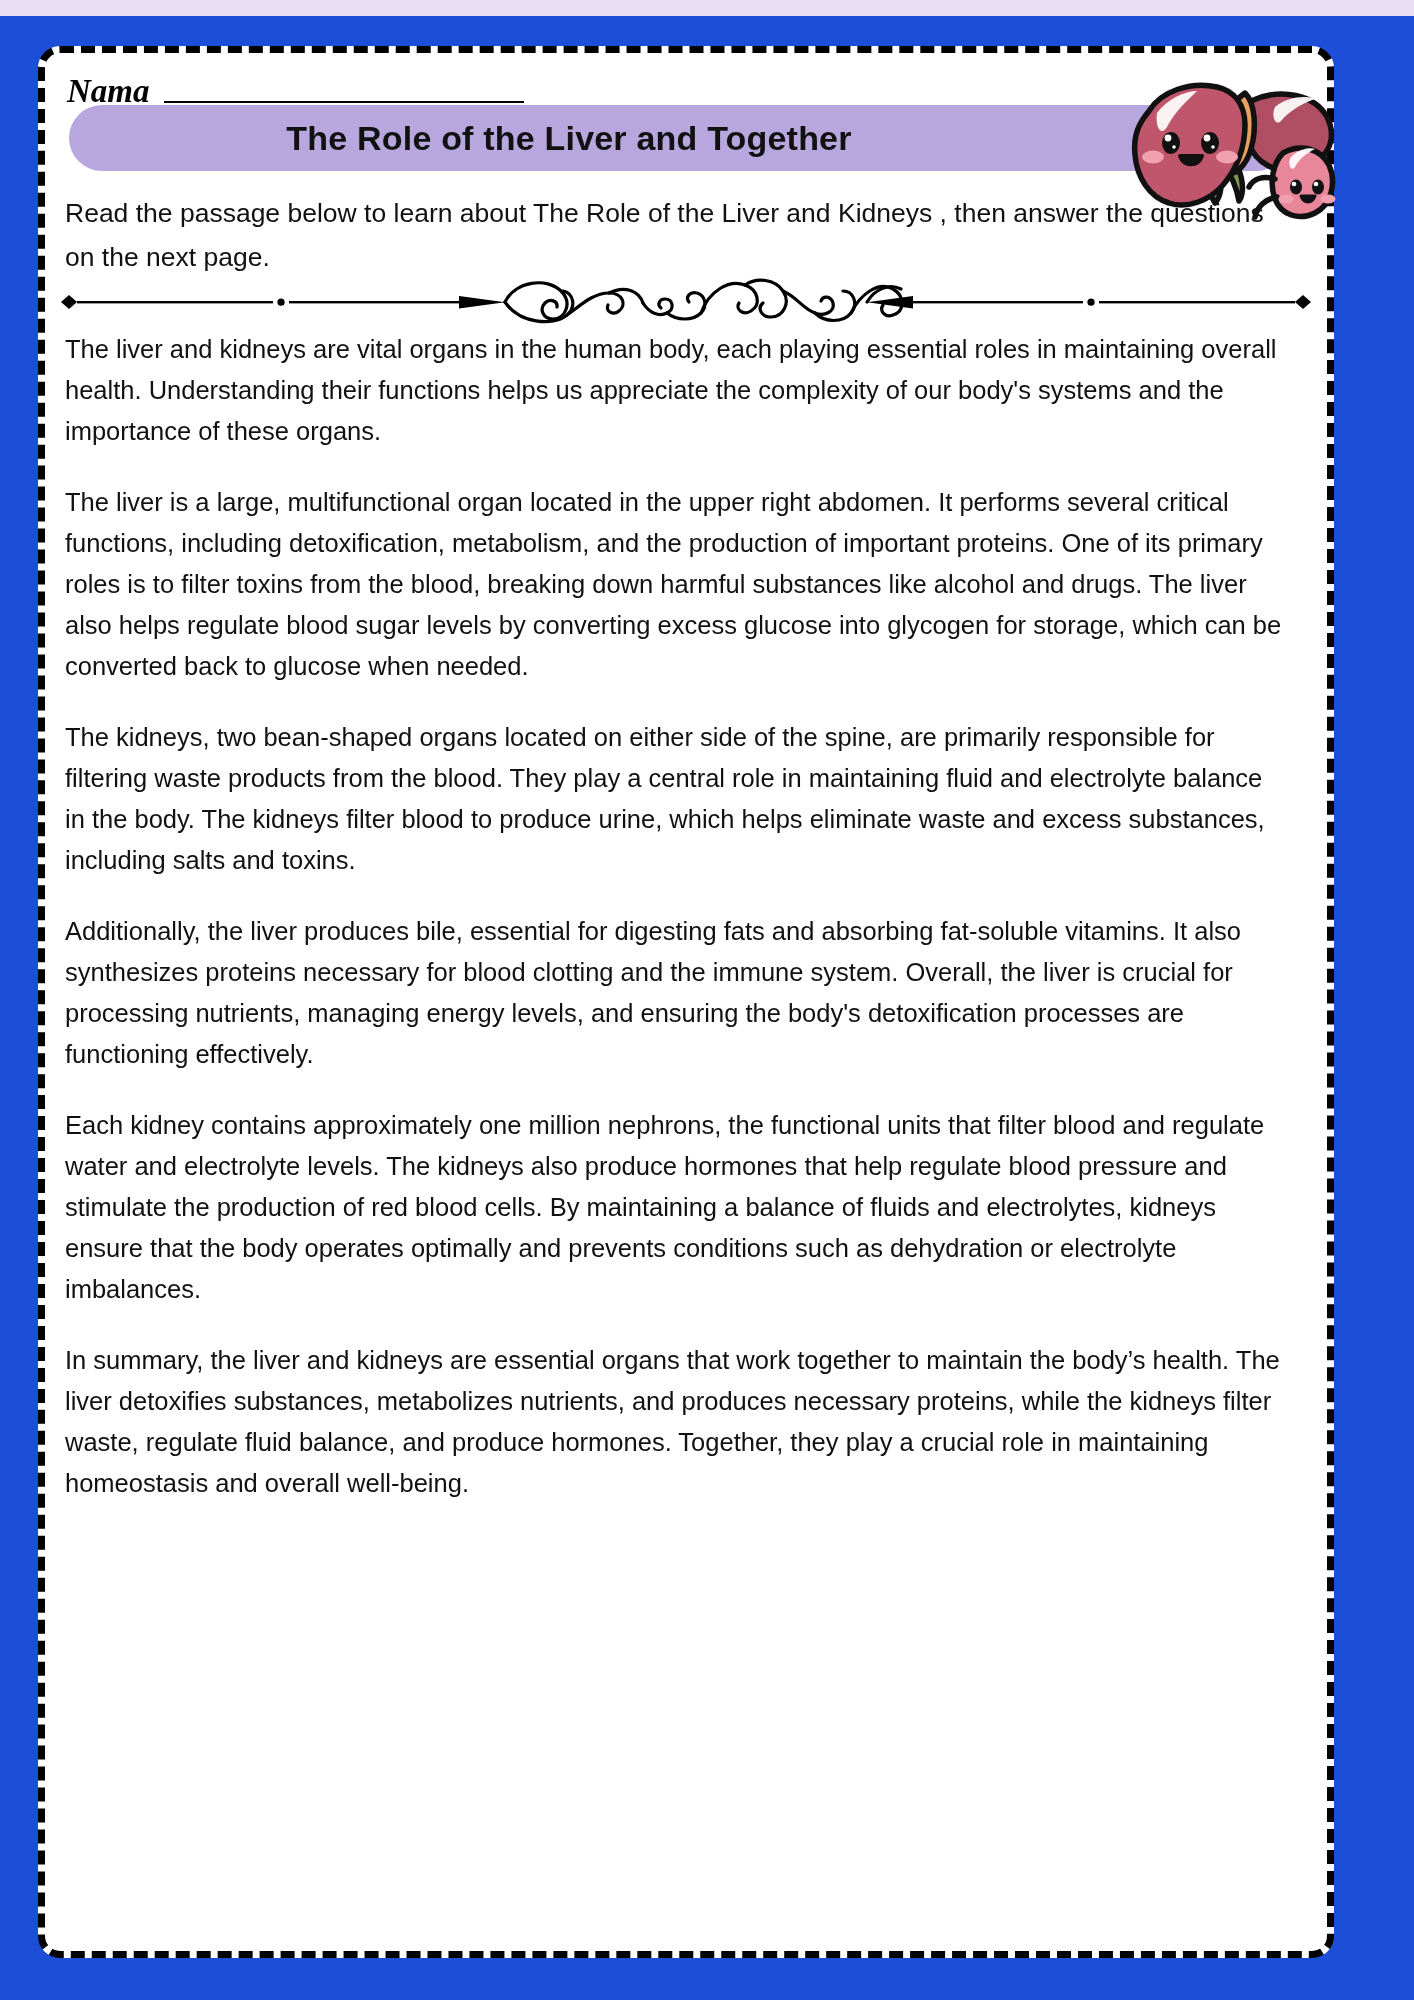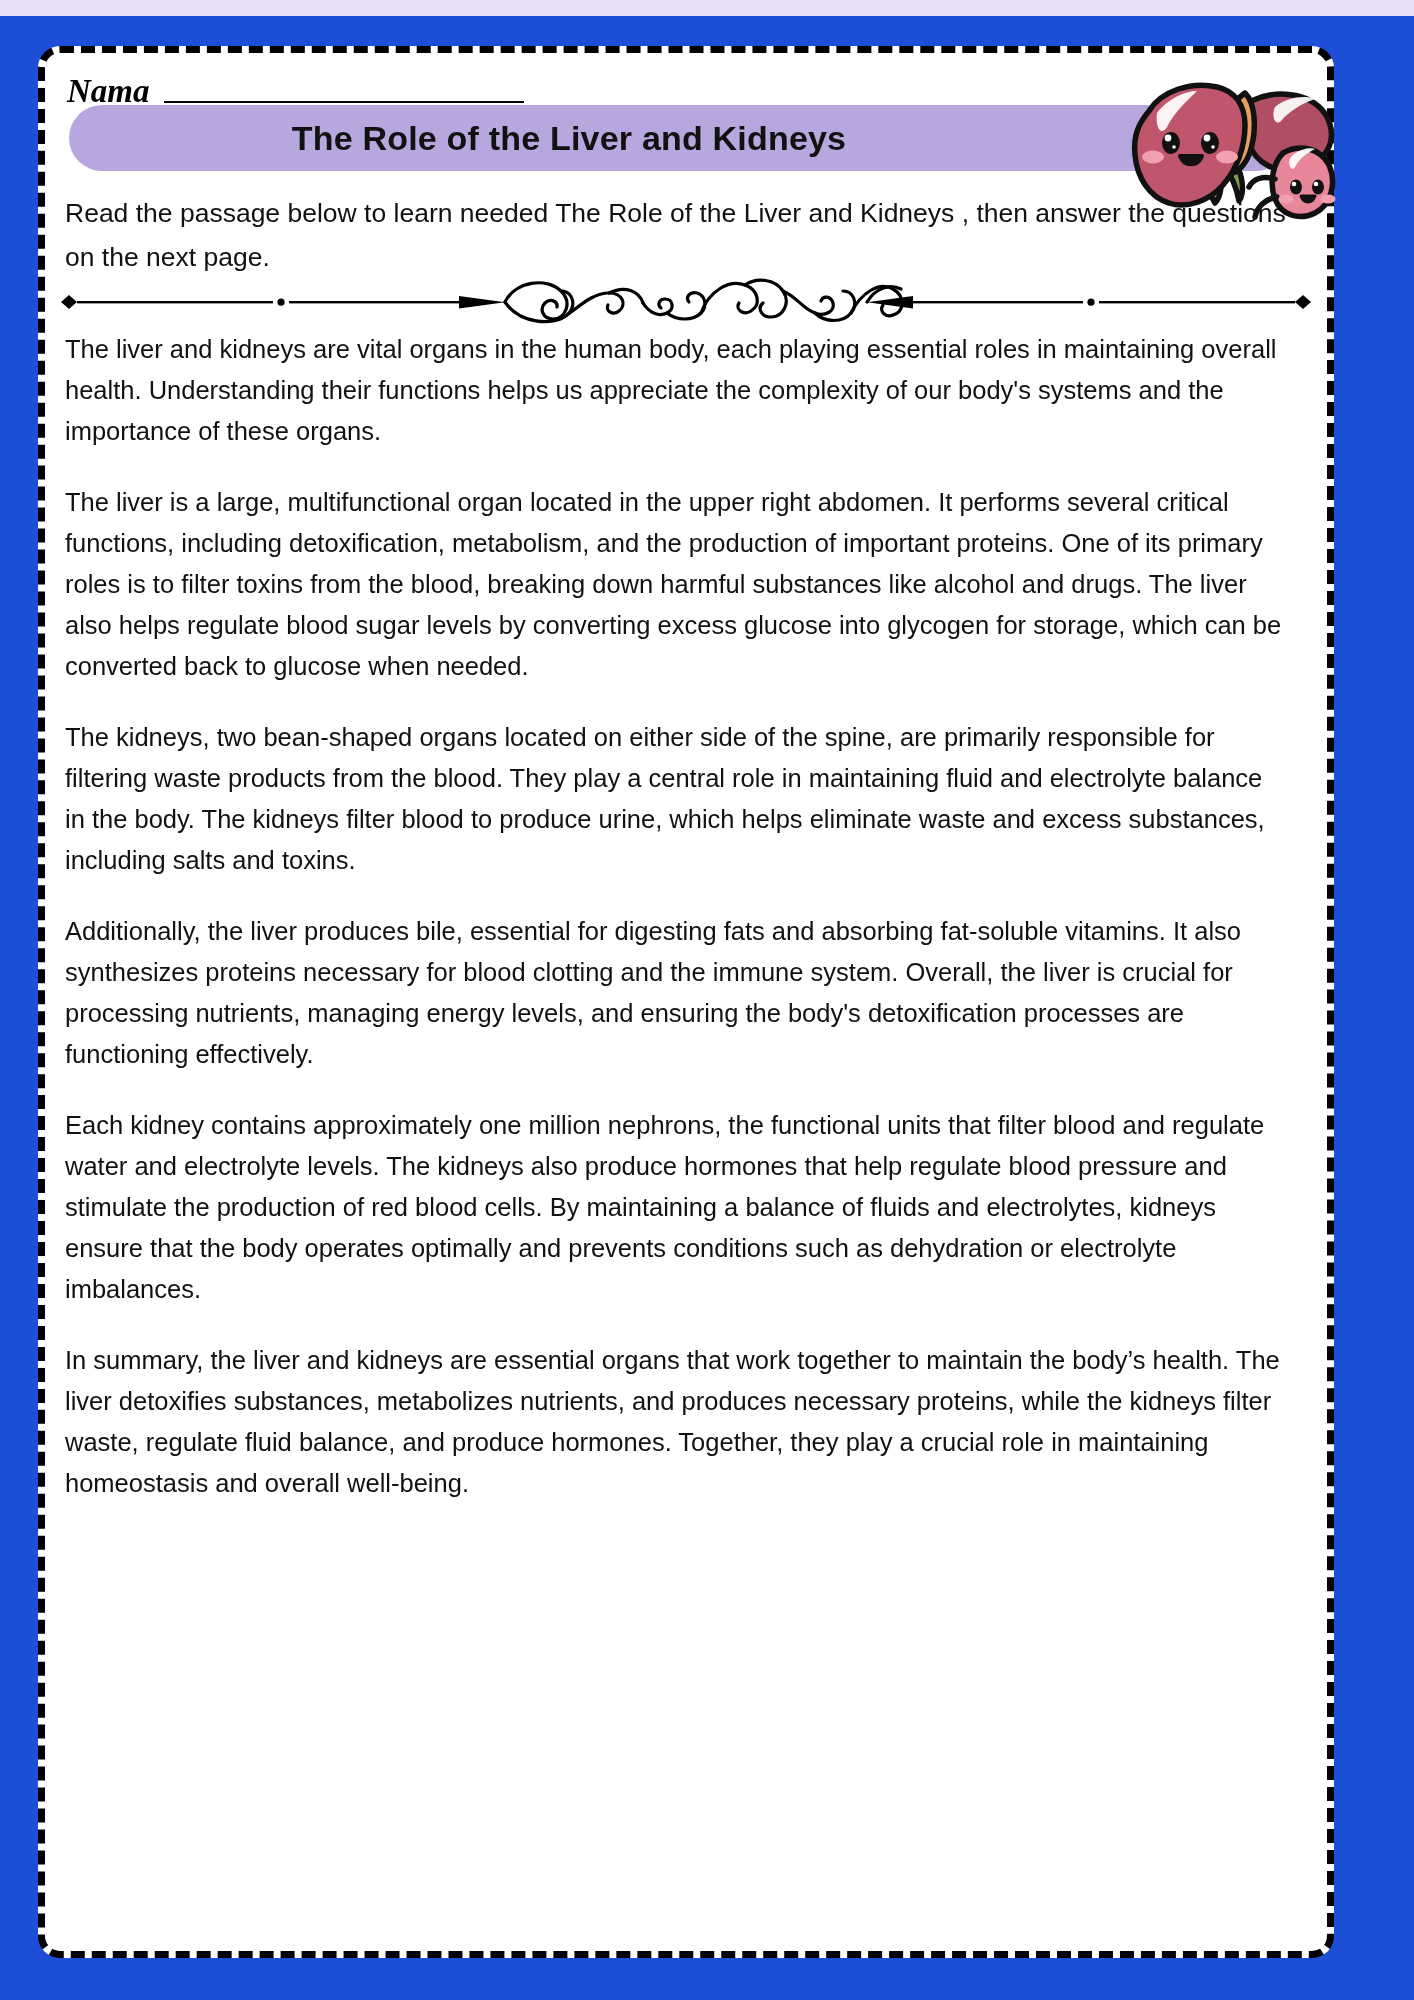--- a/index.html
+++ b/index.html
@@ -140,21 +140,21 @@
 
 <div class="page">
   <div class="sheet">
 
     <div class="name-row">
       <span class="name-label">Nama</span>
       <span class="name-line"></span>
     </div>
 
     <div class="title-bar">
-      <span class="title-text">The Role of the Liver and Kidneys</span>
+      <span class="title-text">The Role of the Liver and Together</span>
     </div>
 
     <div class="organs">
       <svg viewBox="0 0 245 180" width="245" height="180">
         <g stroke="#111111" stroke-width="5.5" stroke-linejoin="round" stroke-linecap="round">
 
           <path d="M96 118 C100 132 105 144 110 152 C116 146 118 132 114 120 Z" fill="#7f9a4e"></path>
           <path d="M118 112 C126 124 132 138 134 150 C140 142 138 124 130 112 Z" fill="#7f9a4e"></path>
 
           <path d="M146 50 C176 36 210 44 222 66 C234 90 220 112 196 118
@@ -197,21 +197,21 @@
           <ellipse cx="213" cy="136" rx="6" ry="7.5" fill="#111111"></ellipse>
           <circle cx="189" cy="133" r="2.3" fill="#ffffff"></circle>
           <circle cx="211" cy="133" r="2.3" fill="#ffffff"></circle>
           <path d="M196 145 C199 153 207 153 210 145 Z" fill="#111111" stroke="#111111" stroke-width="3" stroke-linejoin="round"></path>
           <ellipse cx="181" cy="148" rx="7.5" ry="4.5" fill="#f0a0ae"></ellipse>
           <ellipse cx="223" cy="148" rx="7.5" ry="4.5" fill="#f0a0ae"></ellipse>
         </g>
       </svg>
     </div>
 
-    <div class="intro">Read the passage below to learn needed  The Role of the Liver and Kidneys , then answer the questions on the next  page.</div>
+    <div class="intro">Read the passage below to learn about  The Role of the Liver and Kidneys , then answer the questions on the next  page.</div>
 
     <div class="divider">
       <svg viewBox="0 0 1266 54" width="1266" height="54" preserveAspectRatio="none">
         <g fill="#000000">
 
           <path d="M8 27 L16 20 L24 27 L16 34 Z"></path>
           <rect x="24" y="26" width="196" height="2.4"></rect>
           <circle cx="228" cy="27.2" r="3.6"></circle>
           <rect x="236" y="26" width="170" height="2.4"></rect>
 

